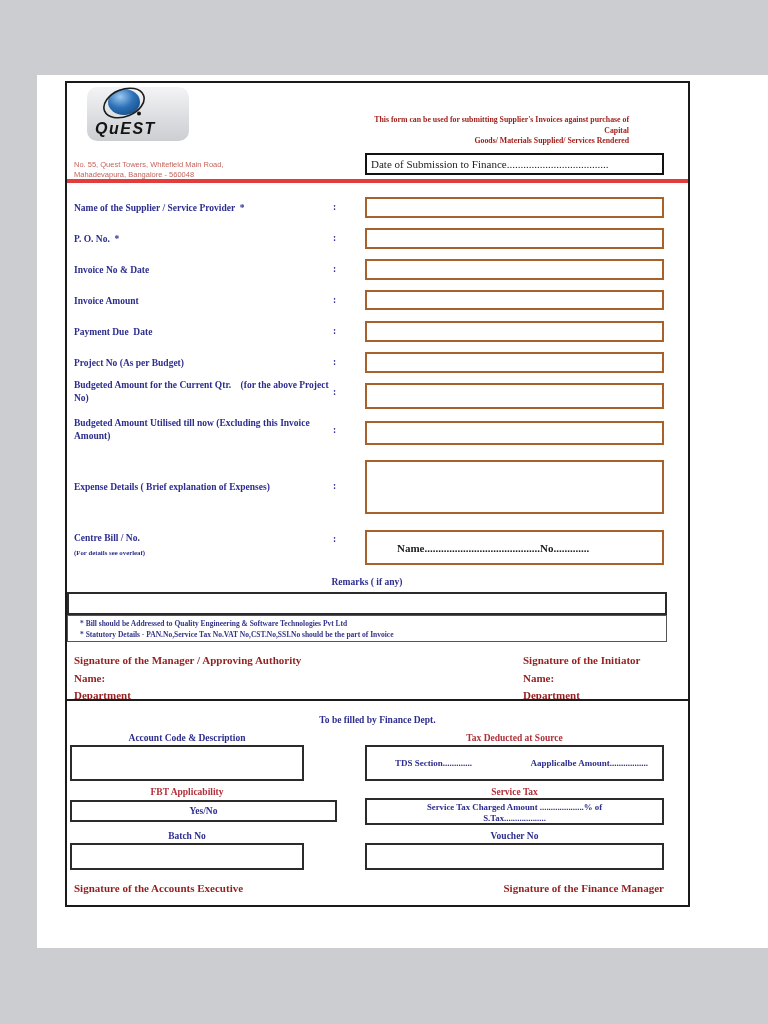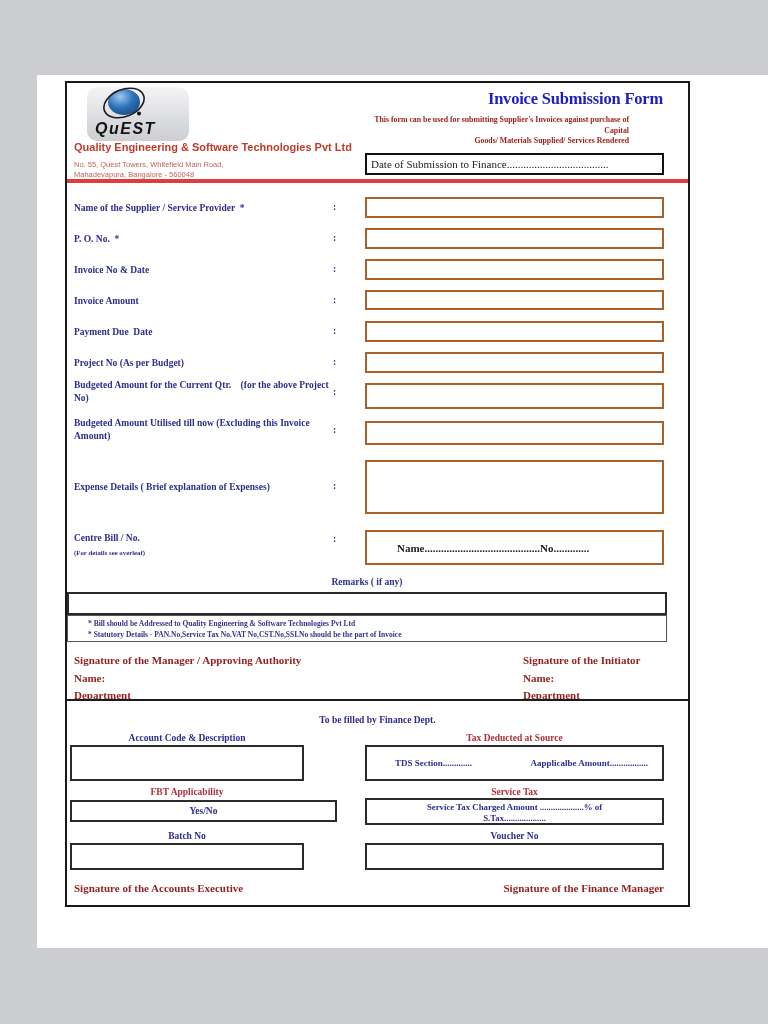--- a/index.html
+++ b/index.html
@@ -36,21 +36,21 @@
   .colon{position:absolute;left:266px;font-weight:700;font-size:9.5px;color:#2d2d8f;}
   .ibox{position:absolute;left:298px;width:299px;border:2px solid #a9612c;background:#fff;}
   .centre-text{display:block;padding:10px 0 0 30px;font-size:11px;font-weight:600;color:#1c1c1c;}
 
   
   .remarks-h{position:absolute;top:494px;left:0;width:600px;text-align:center;
         font-weight:700;font-size:9.5px;color:#2d2d8f;}
   .remarks-box{position:absolute;top:509px;left:0;width:600px;height:23px;
         border:2px solid #2a2a2a;background:#fff;}
   .notes-box{position:absolute;top:532px;left:0;width:600px;height:27px;
-        border:1px solid #555;padding:2px 0 0 20px;background:#fff;}
+        border:1px solid #555;padding:2px 0 0 12px;background:#fff;}
   .note{font-size:7.5px;font-weight:700;color:#333388;line-height:11px;}
 
   
   .sig{position:absolute;font-weight:700;font-size:11px;color:#941f1f;}
   .sep{position:absolute;left:0;top:616px;width:621px;height:2px;background:#1b1b1b;}
 
   
   .fin-title{position:absolute;top:632px;left:0;width:621px;text-align:center;
         font-weight:700;font-size:9.5px;color:#2d2d8f;}
   .finh{position:absolute;font-weight:700;font-size:9.5px;text-align:center;}
@@ -80,26 +80,24 @@
             <stop offset="100%" stop-color="#17508a"></stop>
           </radialGradient>
         </defs>
         <ellipse cx="37" cy="15" rx="16" ry="13" fill="url(#g1)"></ellipse>
         <ellipse cx="37" cy="16" rx="21" ry="13.5" fill="none" stroke="#1c1c1c" stroke-width="1.6" transform="rotate(-22 37 16)"></ellipse>
         <circle cx="52" cy="26.5" r="2" fill="#111"></circle>
       </svg>
       <div class="logo-text">QuEST</div>
     </div>
 
-    <div class="title">Invoice Submission Form</div>
     <div class="subtitle">
       <div>This form can be used for submitting Supplier's Invoices against purchase of Capital</div>
       <div>Goods/ Materials Supplied/ Services Rendered</div>
     </div>
-    <div class="company">Quality Engineering &amp; Software Technologies Pvt Ltd</div>
     <div class="address">
       <div>No. 55, Quest Towers, Whitefield Main Road,</div>
       <div>Mahadevapura, Bangalore - 560048</div>
     </div>
     <div class="datebox">
       <span>Date of Submission to Finance.....................................</span>
     </div>
     <div class="redline"></div>
 
     <div class="lbl" style="top:119px">Name of the Supplier / Service Provider  *</div>

